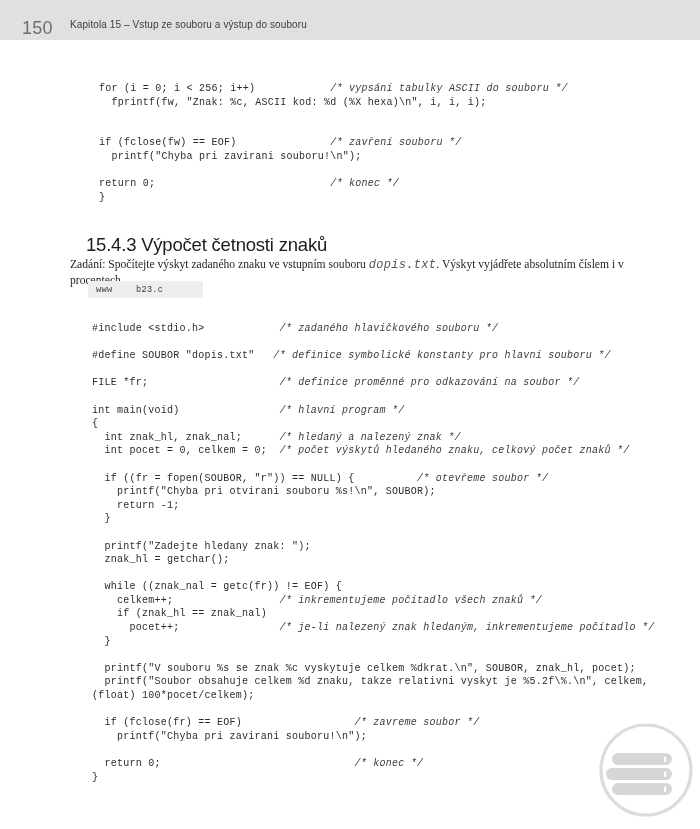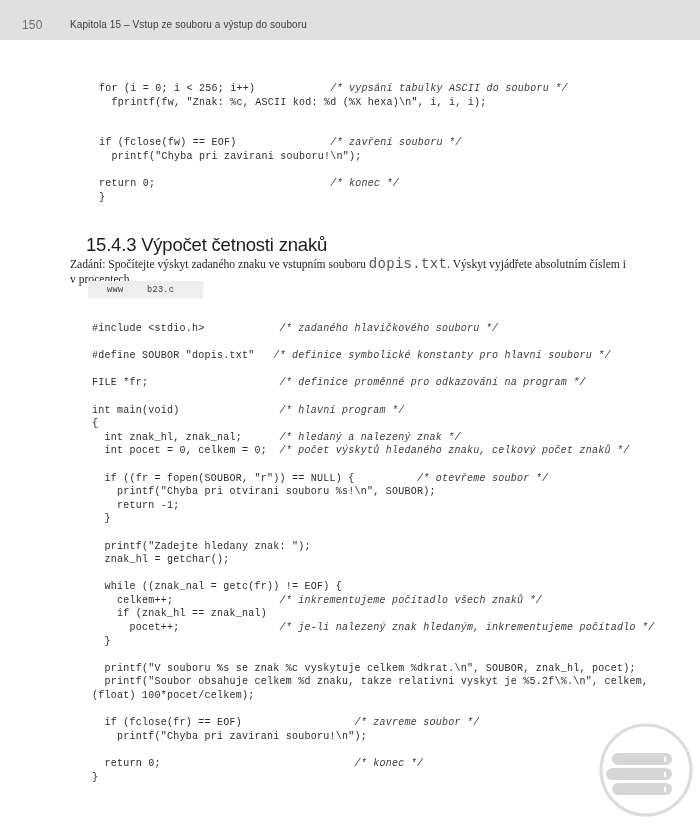--- a/index.html
+++ b/index.html
@@ -26,21 +26,21 @@
     height: 40px;
     background: #e0e0e0;
     display: flex;
     align-items: center;
   }
   .page-number {
     position: absolute;
     left: 22px;
     top: 18px;
     font-family: "Liberation Sans", sans-serif;
-    font-size: 12px;
+    font-size: 18px;
     color: #6e6e6e;
     letter-spacing: 0.2px;
   }
   .header-title {
     position: absolute;
     left: 70px;
     top: 19px;
     font-family: "Liberation Sans", sans-serif;
     font-size: 10px;
     color: #3d3d3d;
@@ -92,41 +92,42 @@
     top: 205px;
     width: 562px;
     font-family: "Liberation Serif", serif;
     font-size: 11.6px;
     line-height: 15.5px;
     color: #1f1f1f;
     text-align: left;
   }
   .body-text .mono-inline {
     font-family: "Liberation Mono", "DejaVu Sans Mono", monospace;
-    font-size: 14px;
+    font-size: 12px;
     color: #55565a;
     letter-spacing: 0.3px;
+    font-style: italic;
   }
 
   .file-tag {
     position: absolute;
     left: 88px;
     top: 241px;
     width: 115px;
     height: 17px;
     background: #eeeeee;
     display: flex;
     align-items: center;
     font-family: "Liberation Mono", "DejaVu Sans Mono", monospace;
     font-size: 8.6px;
     color: #39393b;
     letter-spacing: 0.3px;
   }
   .file-tag .tag-www {
-    padding-left: 19px;
+    padding-left: 8px;
     width: 40px;
   }
   .file-tag .tag-file { }
 
   #main-code {
     position: absolute;
     left: 92px;
     top: 272px;
   }
 
@@ -165,21 +166,21 @@
 
   <div class="file-tag">
     <span class="tag-www">www</span>
     <span class="tag-file">b23.c</span>
   </div>
 
   <pre id="main-code" class="code-block">#include &lt;stdio.h&gt;            <span class="cmt">/* zadaného hlavičkového souboru */</span>
 
 #define SOUBOR "dopis.txt"   <span class="cmt">/* definice symbolické konstanty pro hlavní souboru */</span>
 
-FILE *fr;                     <span class="cmt">/* definice proměnné pro odkazování na program */</span>
+FILE *fr;                     <span class="cmt">/* definice proměnné pro odkazování na soubor */</span>
 
 int main(void)                <span class="cmt">/* hlavní program */</span>
 {
   int znak_hl, znak_nal;      <span class="cmt">/* hledaný a nalezený znak */</span>
   int pocet = 0, celkem = 0;  <span class="cmt">/* počet výskytů hledaného znaku, celkový počet znaků */</span>
 
   if ((fr = fopen(SOUBOR, "r")) == NULL) {          <span class="cmt">/* otevřeme soubor */</span>
     printf("Chyba pri otvirani souboru %s!\n", SOUBOR);
     return -1;
   }

